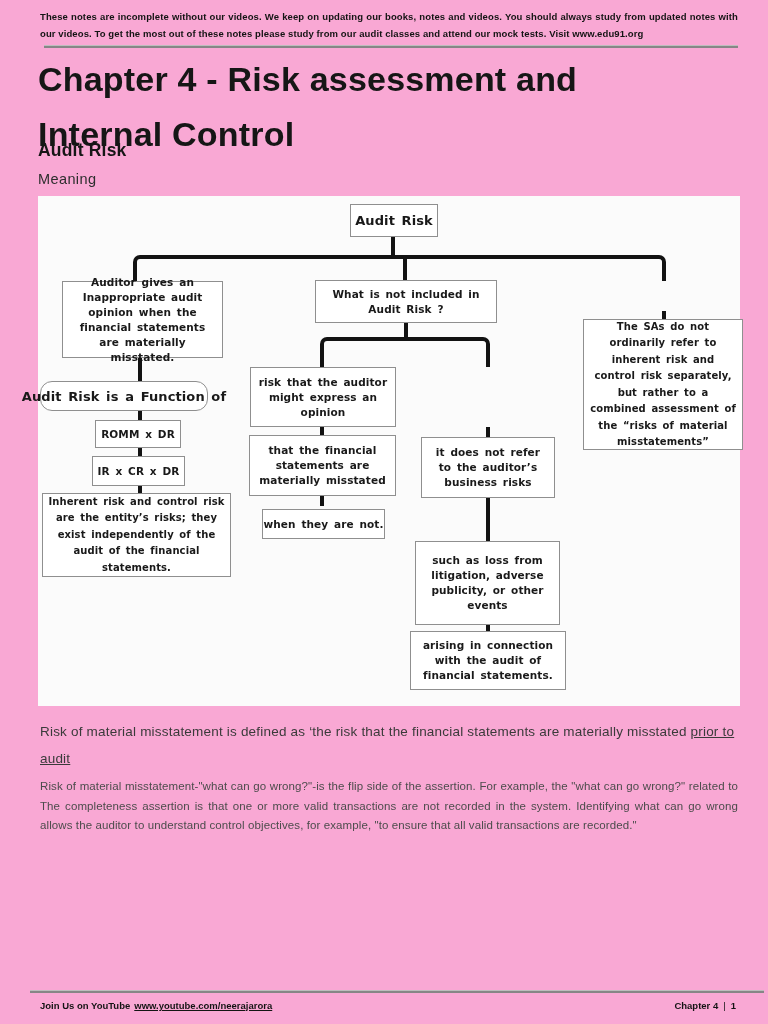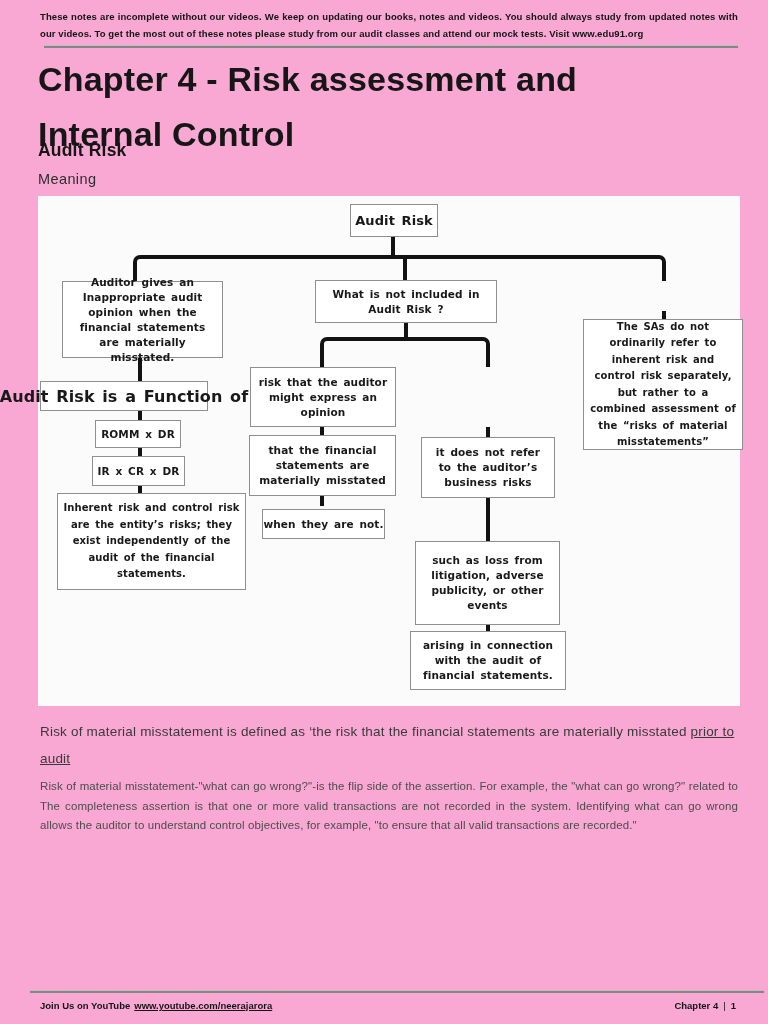--- a/index.html
+++ b/index.html
@@ -85,30 +85,30 @@
 
     <div class="fbox root oneline" style="left:312px;top:8px;width:88px;height:33px;">Audit Risk</div>
 
     <div class="conn" style="left:353px;top:41px;width:4px;height:20px;"></div>
     <div class="bracket" style="left:95px;top:59px;width:533px;height:26px;"></div>
     <div class="conn" style="left:365px;top:61px;width:4px;height:24px;"></div>
 
     <div class="fbox" style="left:24px;top:85px;width:161px;height:77px;">Auditor gives an Inappropriate audit opinion when the financial statements are materially misstated.</div>
     <div class="conn" style="left:100px;top:162px;width:4px;height:23px;"></div>
 
-    <div class="fbox oneline" style="left:2px;top:185px;width:168px;height:30px;font-size:16px;">Audit Risk is a Function of</div>
+    <div class="fbox oneline" style="left:2px;top:185px;width:168px;height:30px;font-size:13px;border-radius:12px;">Audit Risk is a Function of</div>
     <div class="conn" style="left:100px;top:215px;width:4px;height:9px;"></div>
 
     <div class="fbox oneline" style="left:57px;top:224px;width:86px;height:28px;">ROMM x DR</div>
     <div class="conn" style="left:100px;top:252px;width:4px;height:8px;"></div>
 
     <div class="fbox oneline" style="left:54px;top:260px;width:93px;height:30px;">IR x CR x DR</div>
     <div class="conn" style="left:100px;top:290px;width:4px;height:7px;"></div>
 
-    <div class="fbox fs10" style="left:4px;top:297px;width:189px;height:97px;margin-left:15px;">Inherent risk and control risk are the entity’s risks; they exist independently of the audit of the financial statements.</div>
+    <div class="fbox fs10" style="left:4px;top:297px;width:189px;height:84px;">Inherent risk and control risk are the entity’s risks; they exist independently of the audit of the financial statements.</div>
 
     <div class="fbox" style="left:277px;top:84px;width:182px;height:43px;">What is not included in Audit Risk ?</div>
     <div class="conn" style="left:366px;top:127px;width:4px;height:16px;"></div>
     <div class="bracket" style="left:282px;top:141px;width:170px;height:30px;"></div>
 
     <div class="fbox" style="left:212px;top:171px;width:146px;height:60px;">risk that the auditor might express an opinion</div>
     <div class="conn" style="left:282px;top:231px;width:4px;height:8px;"></div>
 
     <div class="fbox" style="left:211px;top:239px;width:147px;height:61px;">that the financial statements are materially misstated</div>
     <div class="conn" style="left:282px;top:300px;width:4px;height:10px;"></div>

